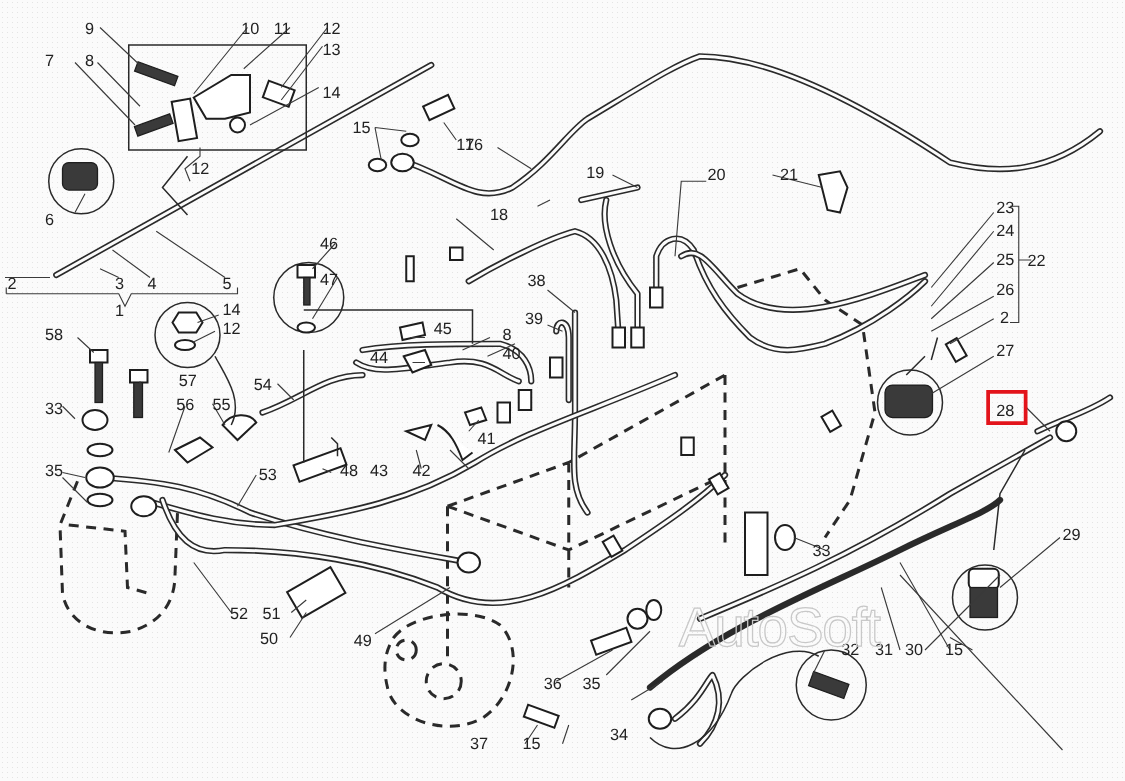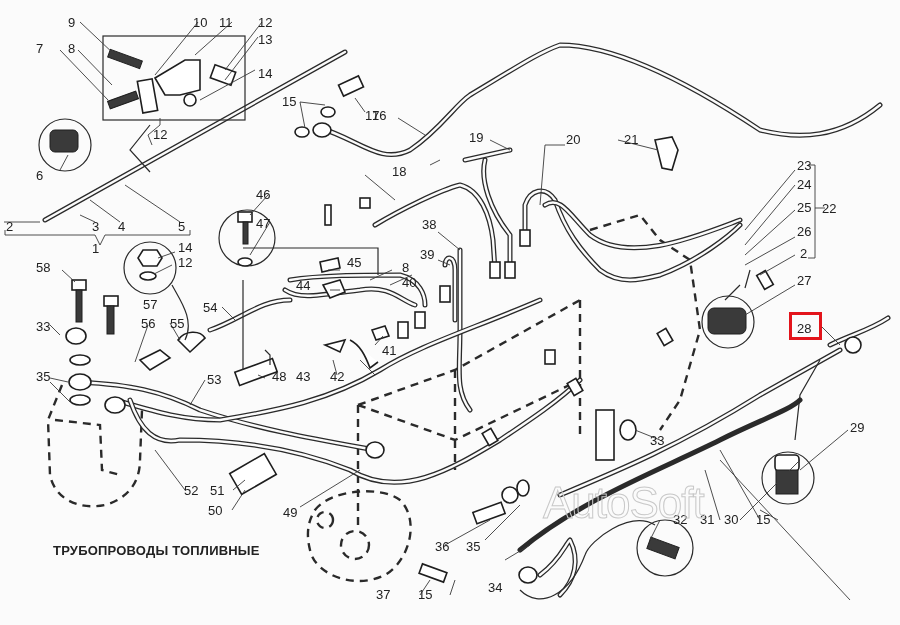--- a/index.html
+++ b/index.html
@@ -256,14 +256,13 @@
     <text class="lbl" x="203" y="312">54</text>
     <text class="lbl" x="170" y="328">55</text>
     <text class="lbl" x="141" y="328">56</text>
     <text class="lbl" x="143" y="309">57</text>
     <text class="lbl" x="36" y="272">58</text>
   </g>
 </svg>
 
 <div id="watermark">AutoSoft</div>
 <div id="highlight" style="border-color: rgb(227, 20, 27);"></div>
-<div id="caption">ТРУБОПРОВОДЫ ТОПЛИВНЫЕ</div>
 </div>
 
 </body></html>

